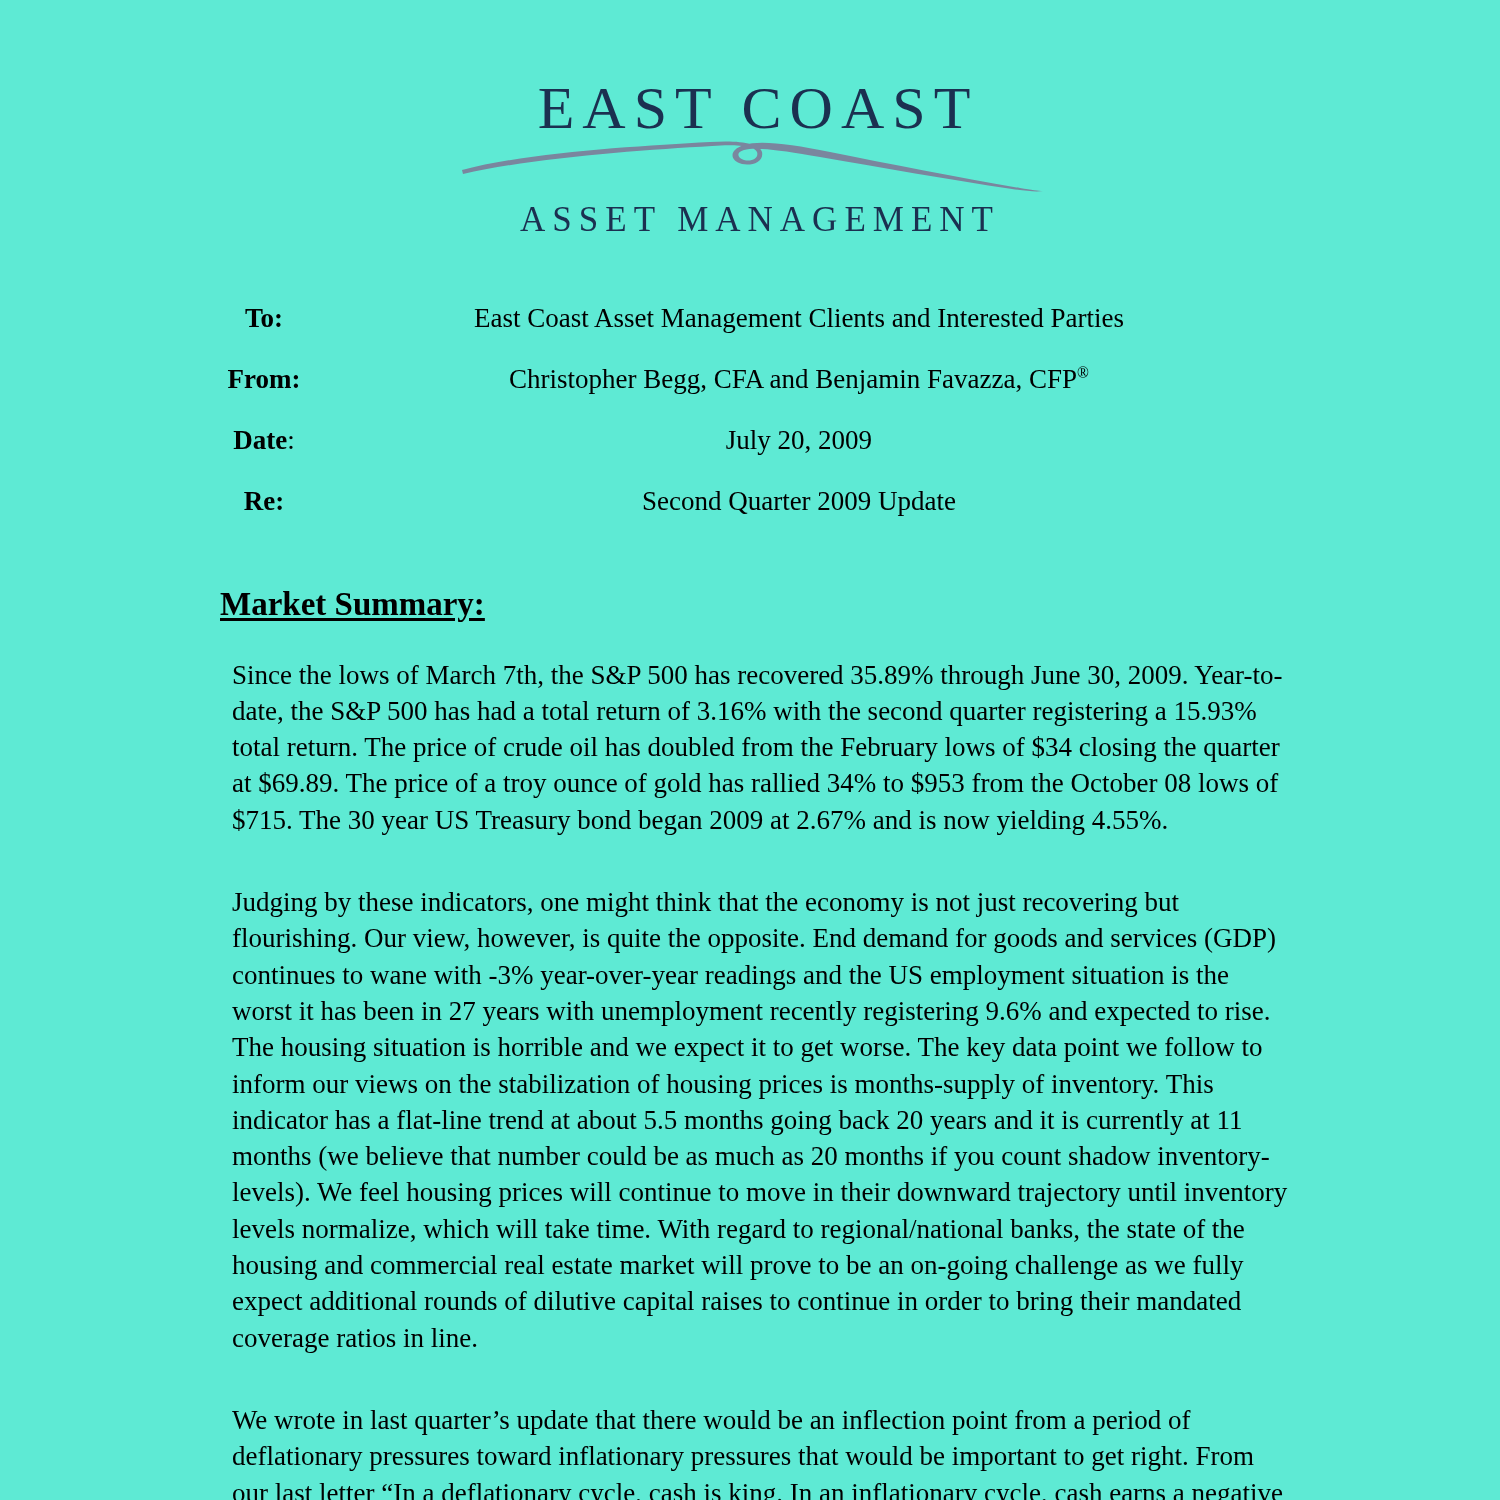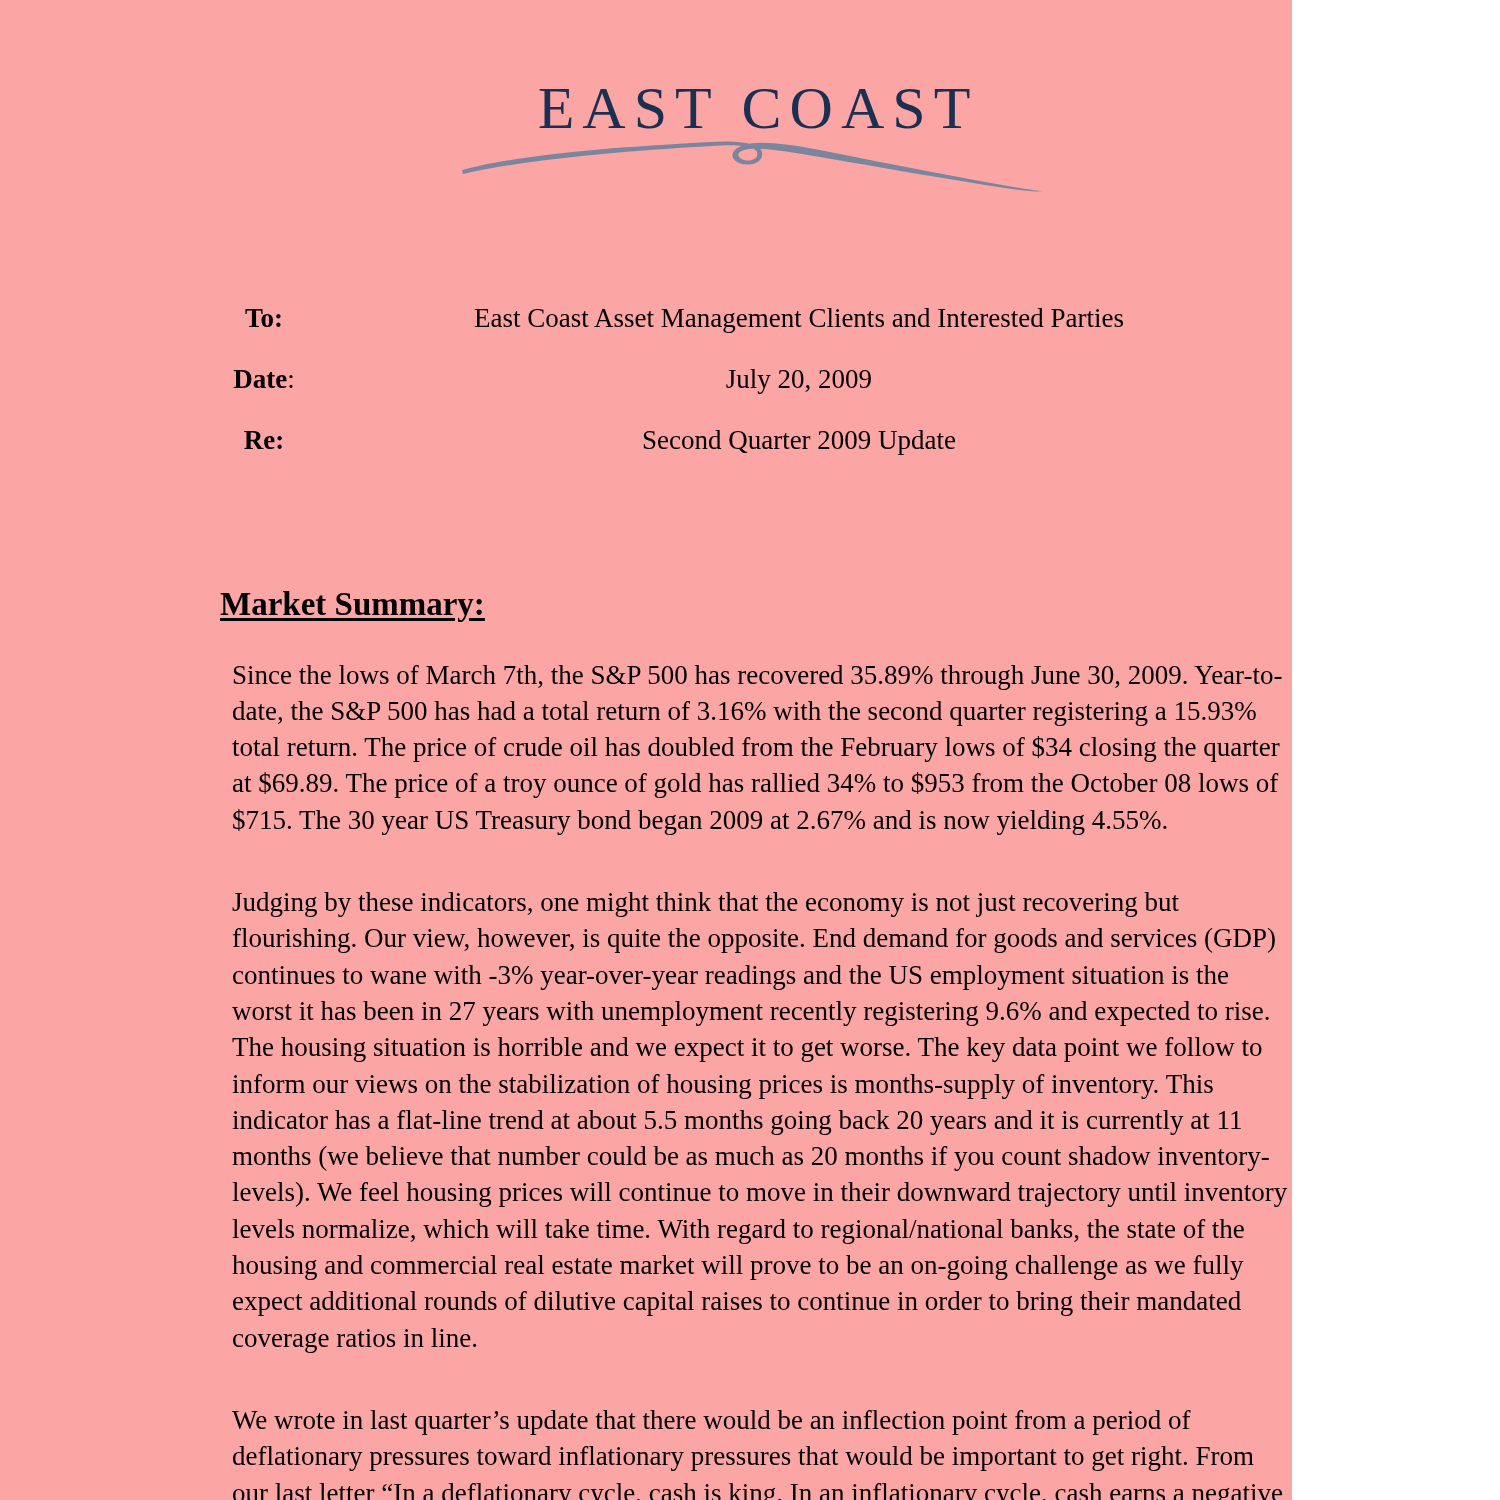--- a/index.html
+++ b/index.html
@@ -2,23 +2,23 @@
 <html><head>
 <meta charset="utf-8">
 <style>
   html, body {
     margin: 0;
     padding: 0;
     background: #ffffff;
   }
   .page {
     position: relative;
-    width: 1292px;
+    width: 1500px;
     height: 1500px;
-    background: #fca5a5;
+    background: #5eead4;
     overflow: hidden;
     font-family: "Liberation Serif", "DejaVu Serif", serif;
     color: #000000;
   }
 
   
   .logo-block {
     position: absolute;
     left: 470px;
     top: 78px;
@@ -123,29 +123,34 @@
 
 <div class="page">
 
   <div class="logo-block">
     <div class="logo-title">EAST COAST</div>
 
     <svg class="logo-swoosh" viewBox="0 0 585 68" aria-hidden="true">
       <path d="M2,34 C70,16 180,10 250,6 C278,4 300,7 302,16 C304,26 292,30 282,28 C270,25 268,14 284,9 C300,4 330,8 370,16 C430,28 500,42 560,52 C572,54 578,55 583,55 C576,56 566,55 552,53 C490,44 420,31 360,21 C320,14 296,11 284,14 C276,16 277,22 284,24 C292,26 299,22 297,16 C295,10 276,8 252,10 C182,14 72,22 3,38 Z" fill="#7a869e"></path>
     </svg>
 
+    <div class="logo-sub">ASSET MANAGEMENT</div>
   </div>
 
   <div class="memo">
 
     <div class="memo-row">
       <div class="memo-label">To:</div>
       <div class="memo-value">East Coast Asset Management Clients and Interested Parties</div>
     </div>
 
+    <div class="memo-row">
+      <div class="memo-label">From:</div>
+      <div class="memo-value"><span>Christopher Begg, CFA and Benjamin Favazza, CFP</span><sup class="reg">®</sup></div>
+    </div>
 
     <div class="memo-row">
       <div class="memo-label"><span>Date</span><span class="thin">:</span></div>
       <div class="memo-value">July 20, 2009</div>
     </div>
 
     <div class="memo-row">
       <div class="memo-label">Re:</div>
       <div class="memo-value">Second Quarter 2009 Update</div>
     </div>

